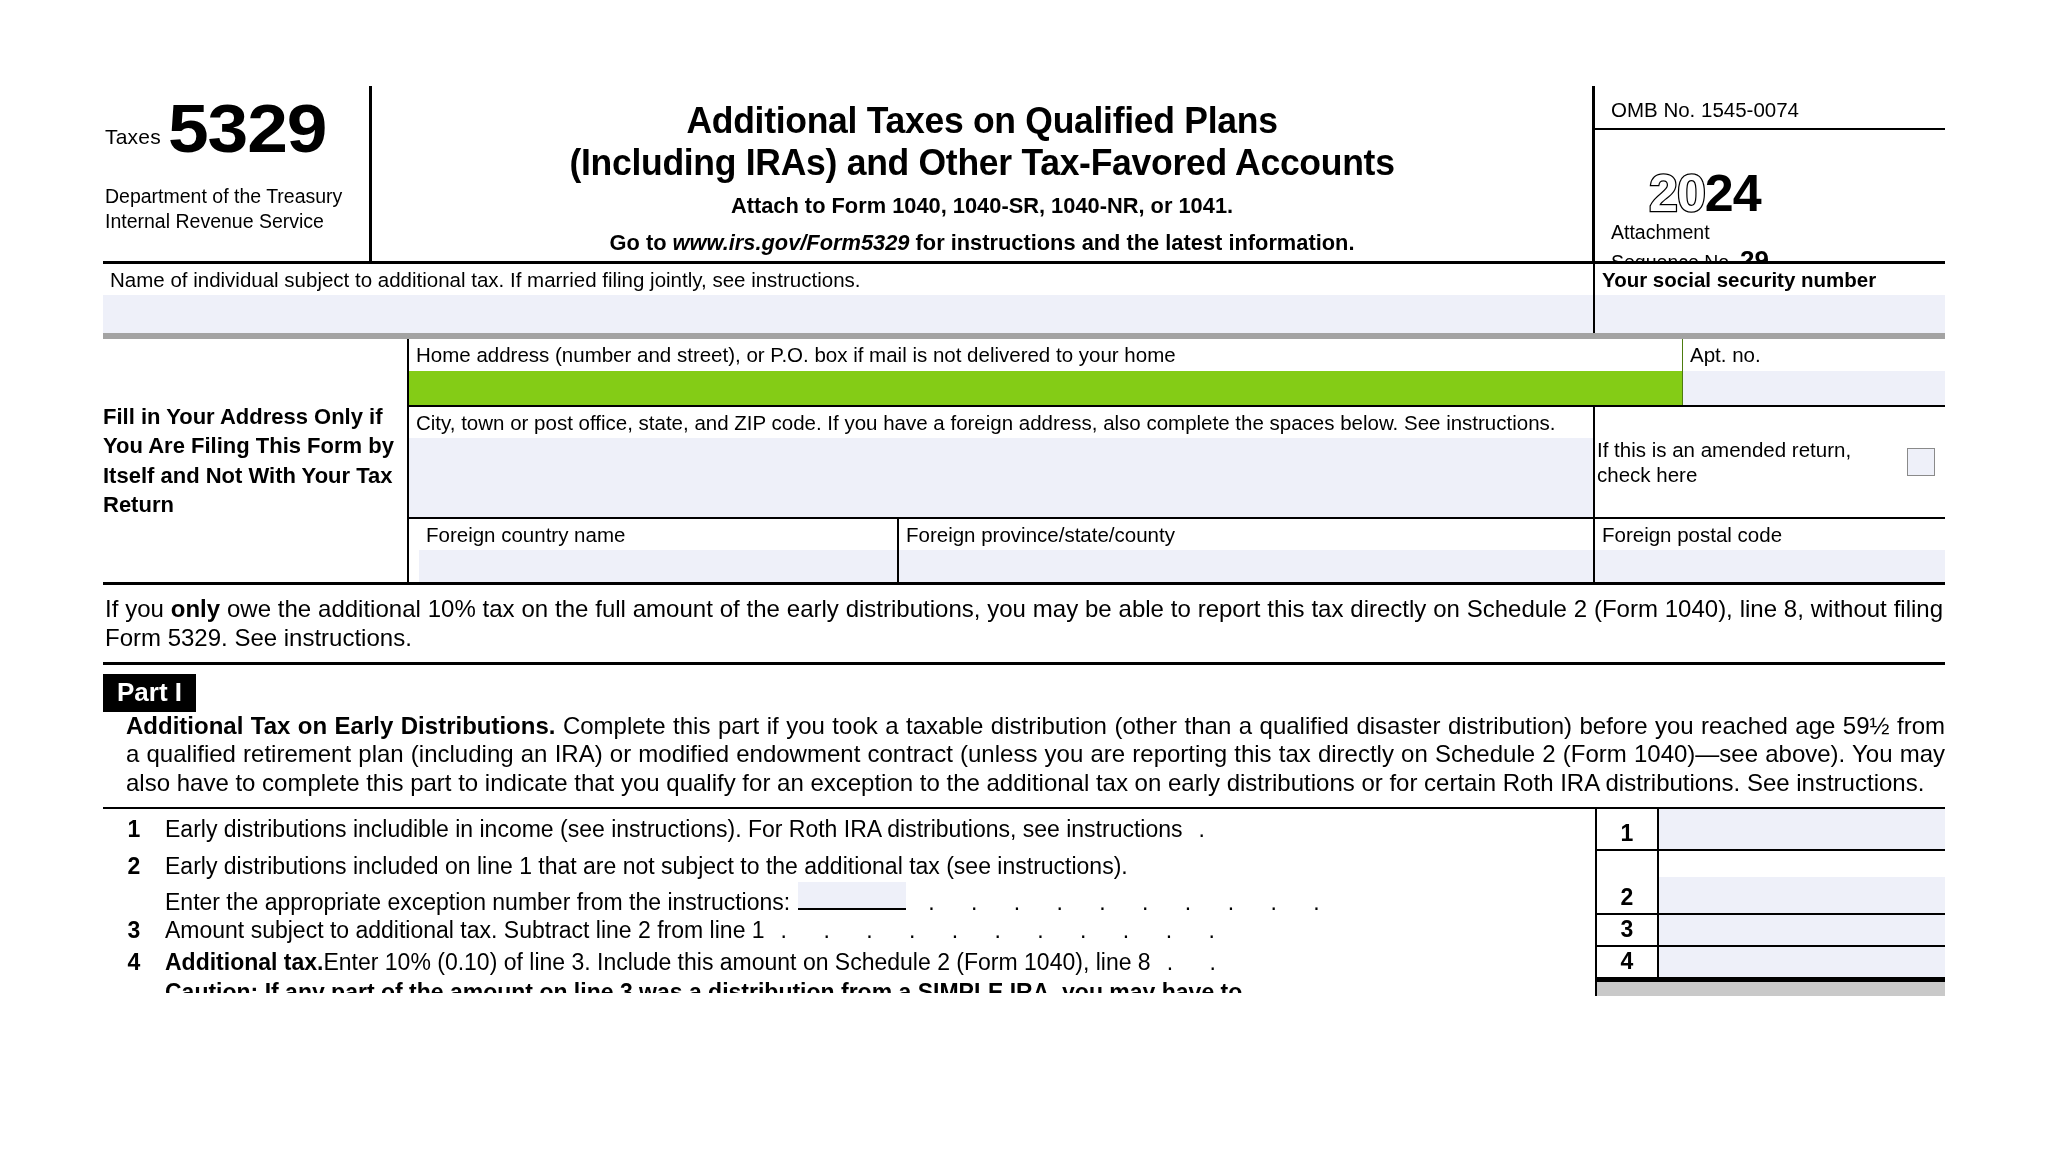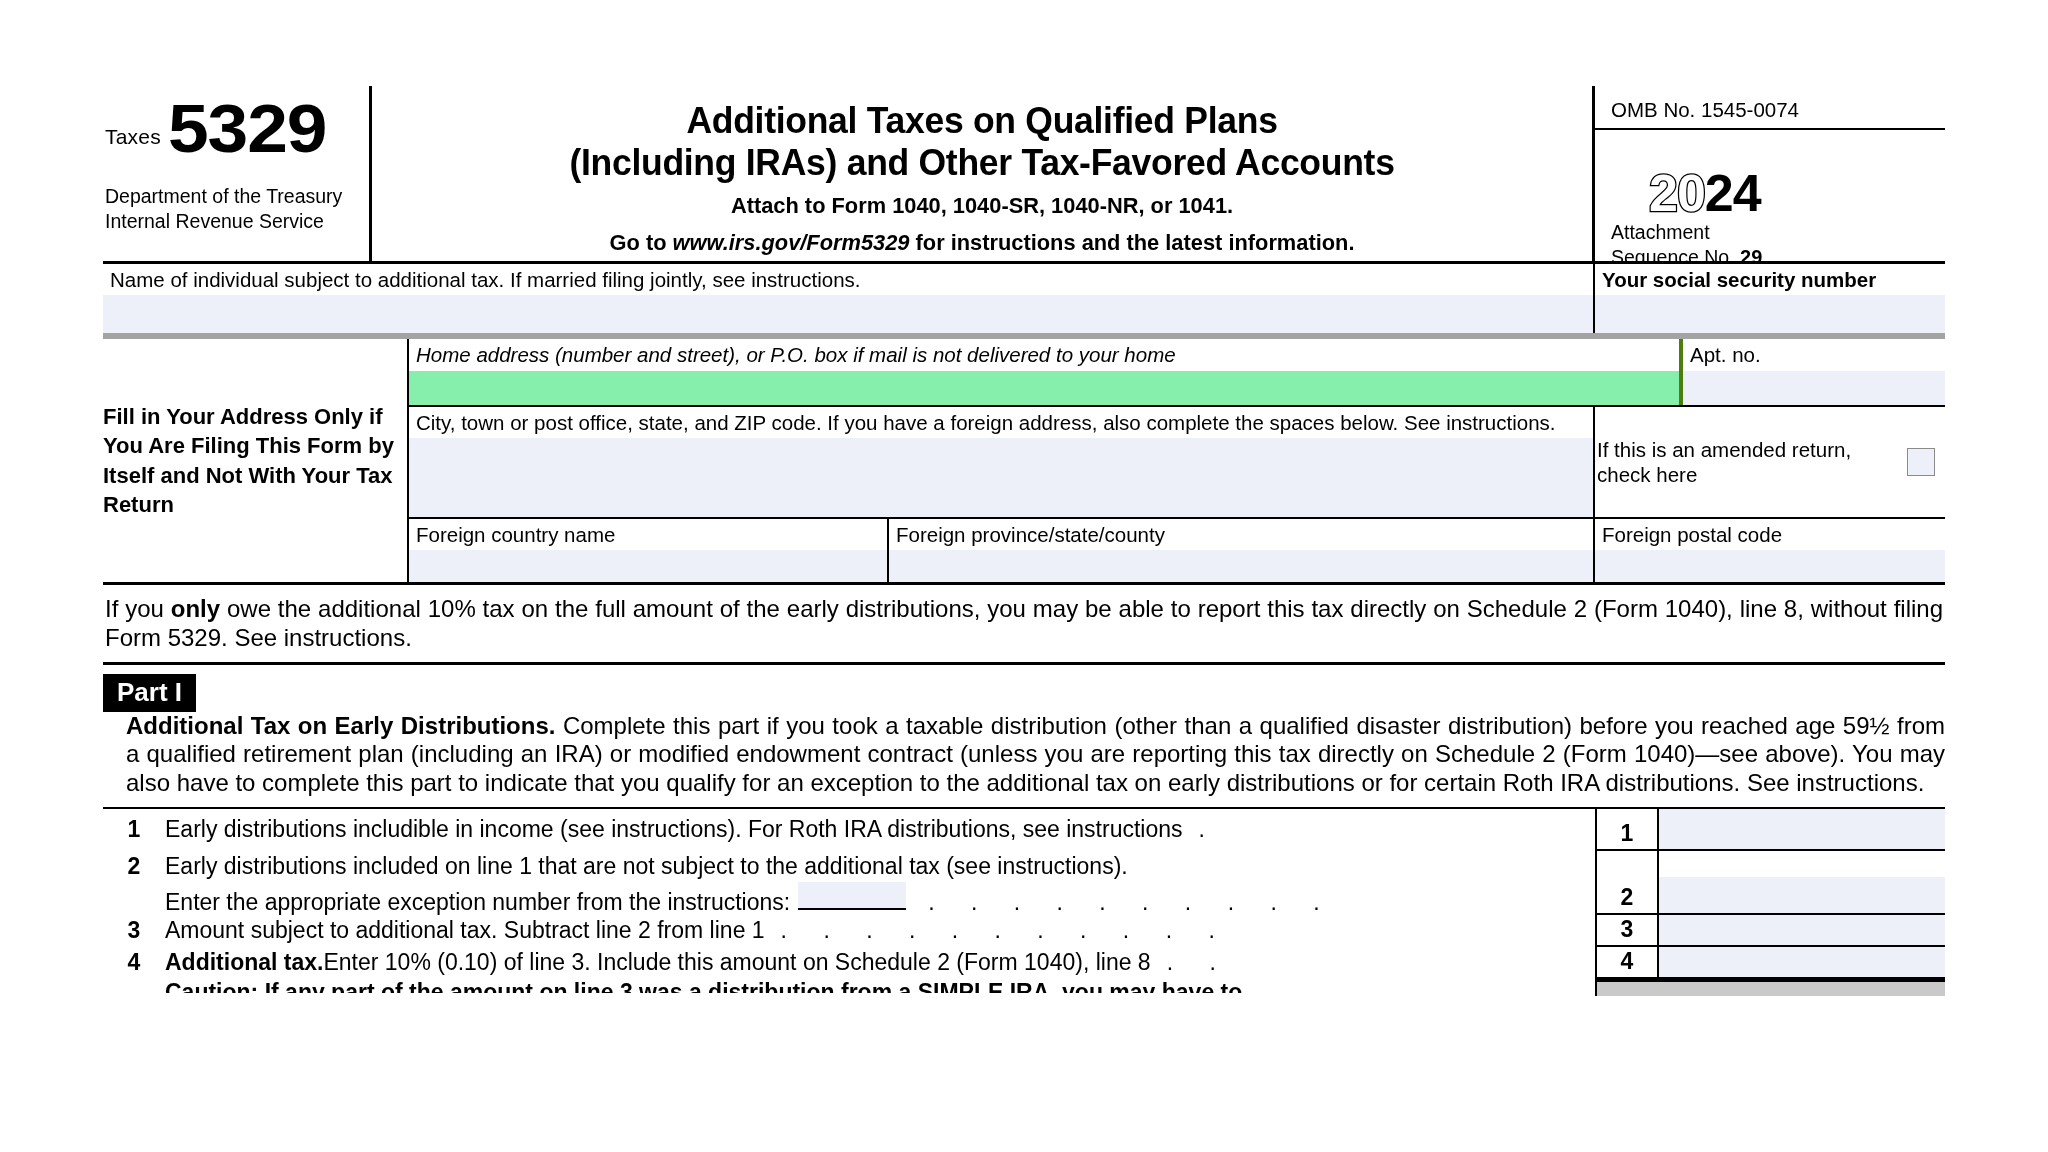--- a/index.html
+++ b/index.html
@@ -126,21 +126,21 @@
     color: #ffffff;
     -webkit-text-stroke: 2.5px #000;
     paint-order: stroke fill;
   }
   .attach-seq {
     font-size: 19.5px;
     line-height: 1.22;
     padding-top: 2px;
   }
   .attach-seq b {
-    font-size: 20px;
+    font-size: 26px;
     text-align: right;
   }
   .row {
     display: flex;
   }
   .cell {
     box-sizing: border-box;
     position: relative;
   }
   .lbl {
@@ -198,23 +198,22 @@
 
   .arow {
     display: flex;
     border-bottom: 2px solid #000;
   }
   .arow:last-child { border-bottom: none; }
 
   .home-addr { height: 66px; }
   .home-addr .c1 {
     flex: 1 1 auto;
-    border-right: 4px solid #4d7c0f;
-    background: #86efac;
-    font-style: italic;
+    border-right: 1px solid #4d7c0f;
+    background: #84cc16;
   }
   .home-addr .c2 {
     width: 262px;
     flex: 0 0 262px;
     background: #eef0f9;
   }
   .home-addr .lbl { background: #fff; padding-bottom: 3px; }
 
   .city-row { height: 110px; }
   .city-row .c1 {
@@ -238,21 +237,21 @@
   }
   .chk {
     width: 26px;
     height: 26px;
     border: 1.5px solid #8a8a8a;
     background: #eef0f9;
     flex: 0 0 26px;
     margin-left: 8px;
   }
 
-  .foreign-row { height: 63px; }
+  .foreign-row { height: 63px; margin-left: 10px; }
   .foreign-row .c1 {
     width: 480px;
     flex: 0 0 480px;
     border-right: 2px solid #000;
     background: #eef0f9;
   }
   .foreign-row .c2 {
     flex: 1 1 auto;
     border-right: 2px solid #000;
     background: #eef0f9;

